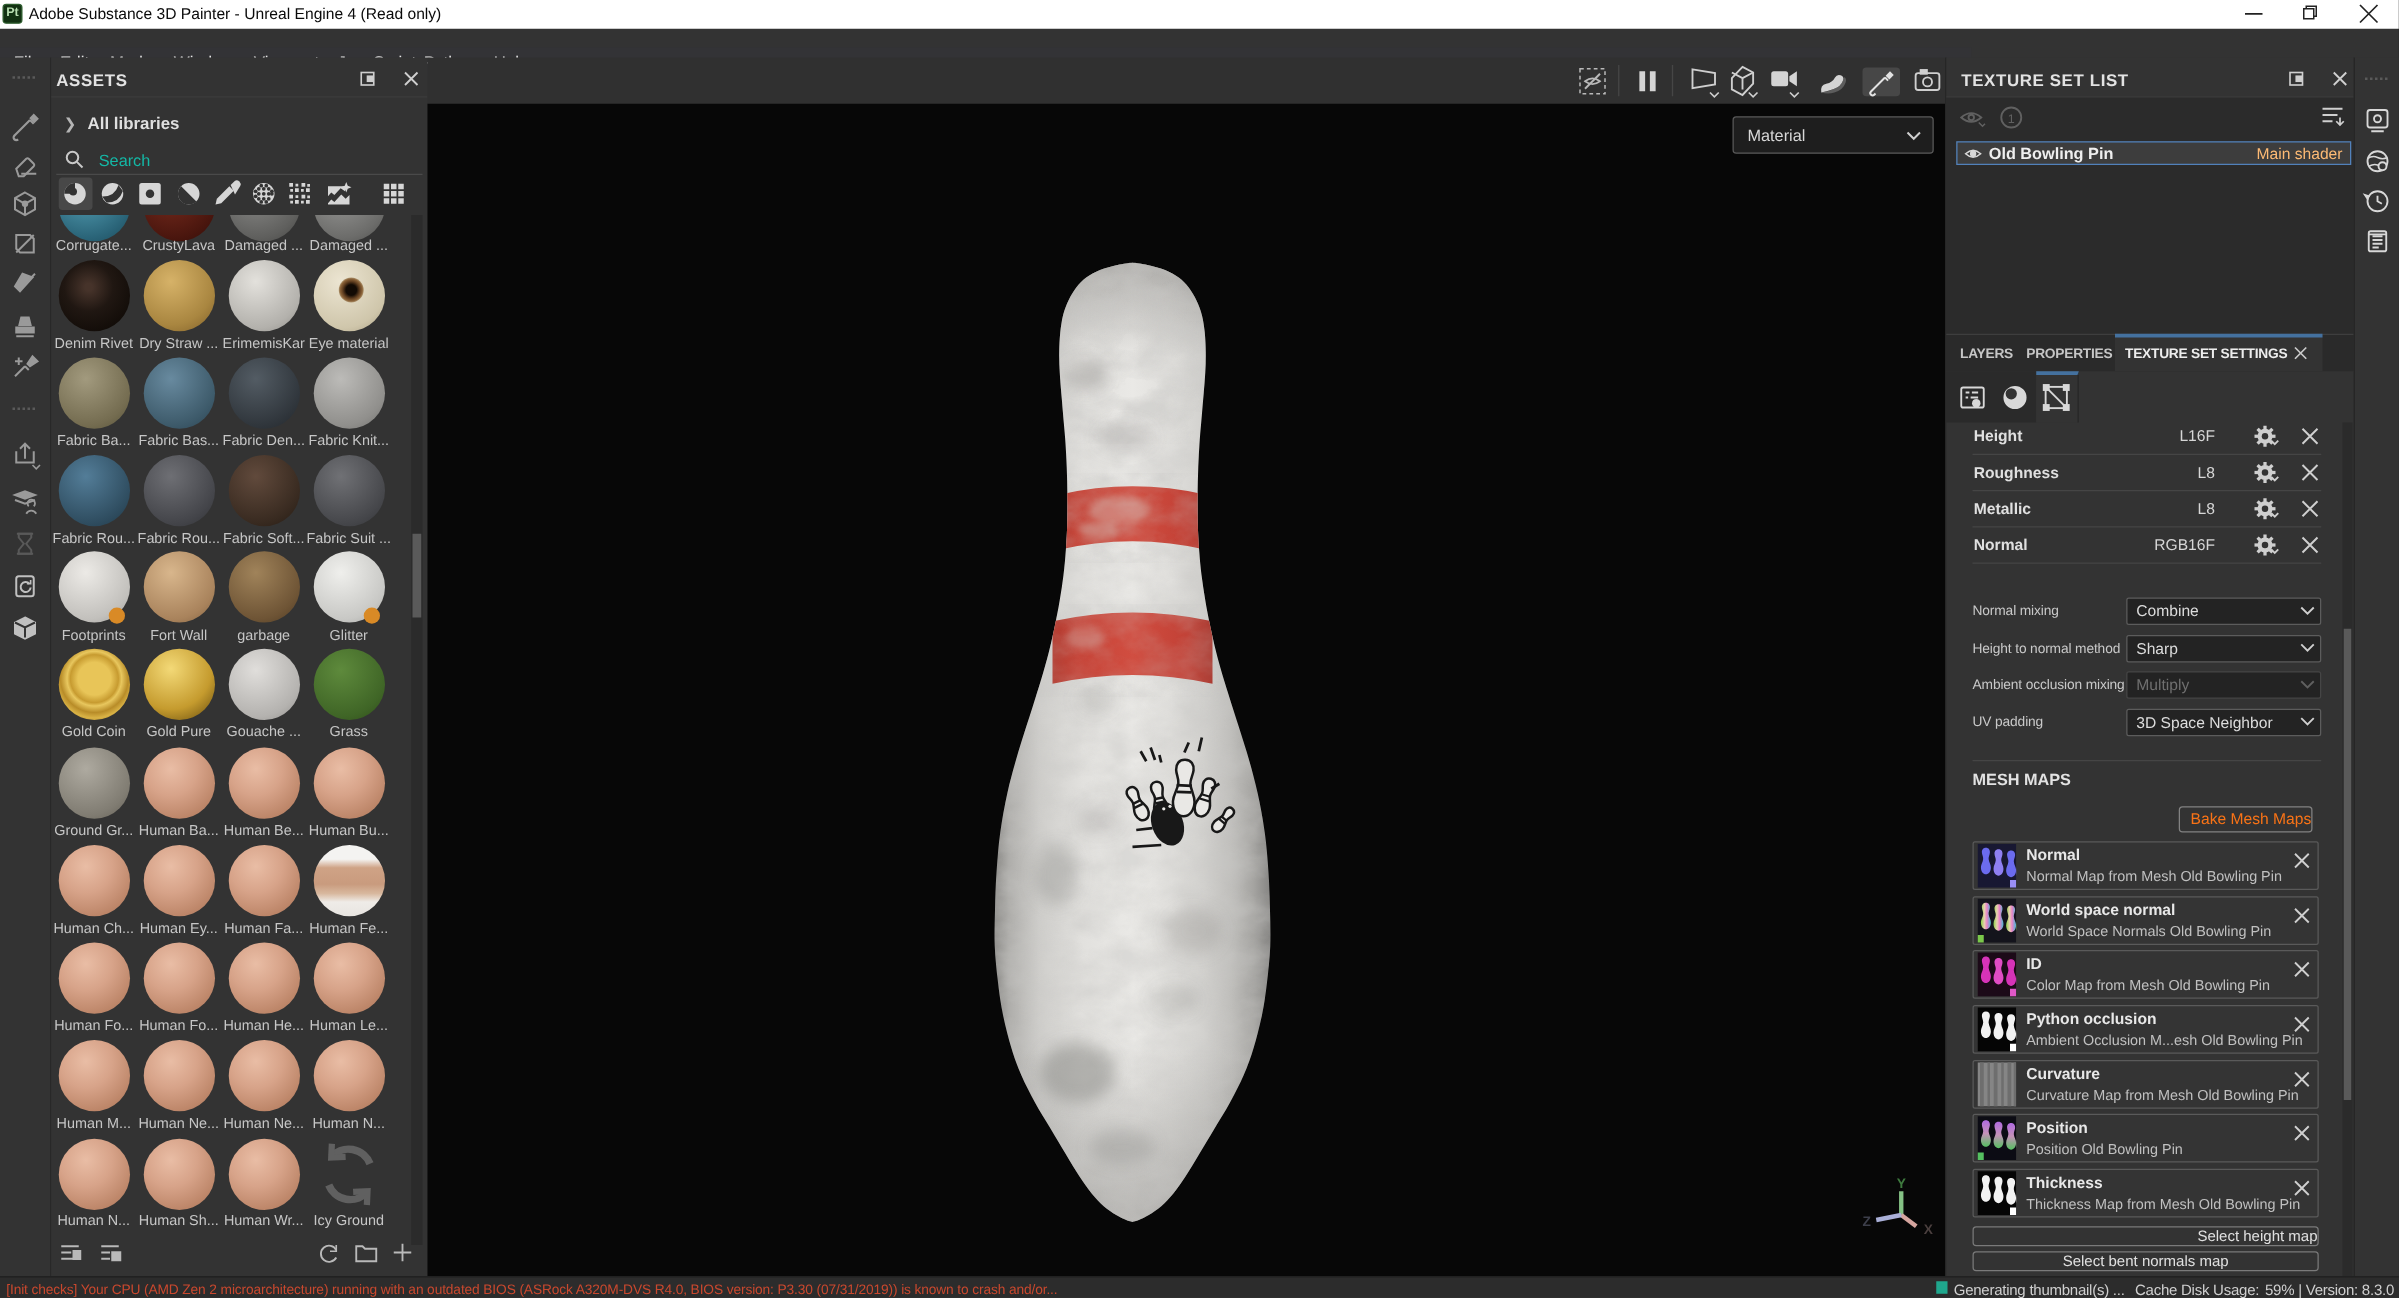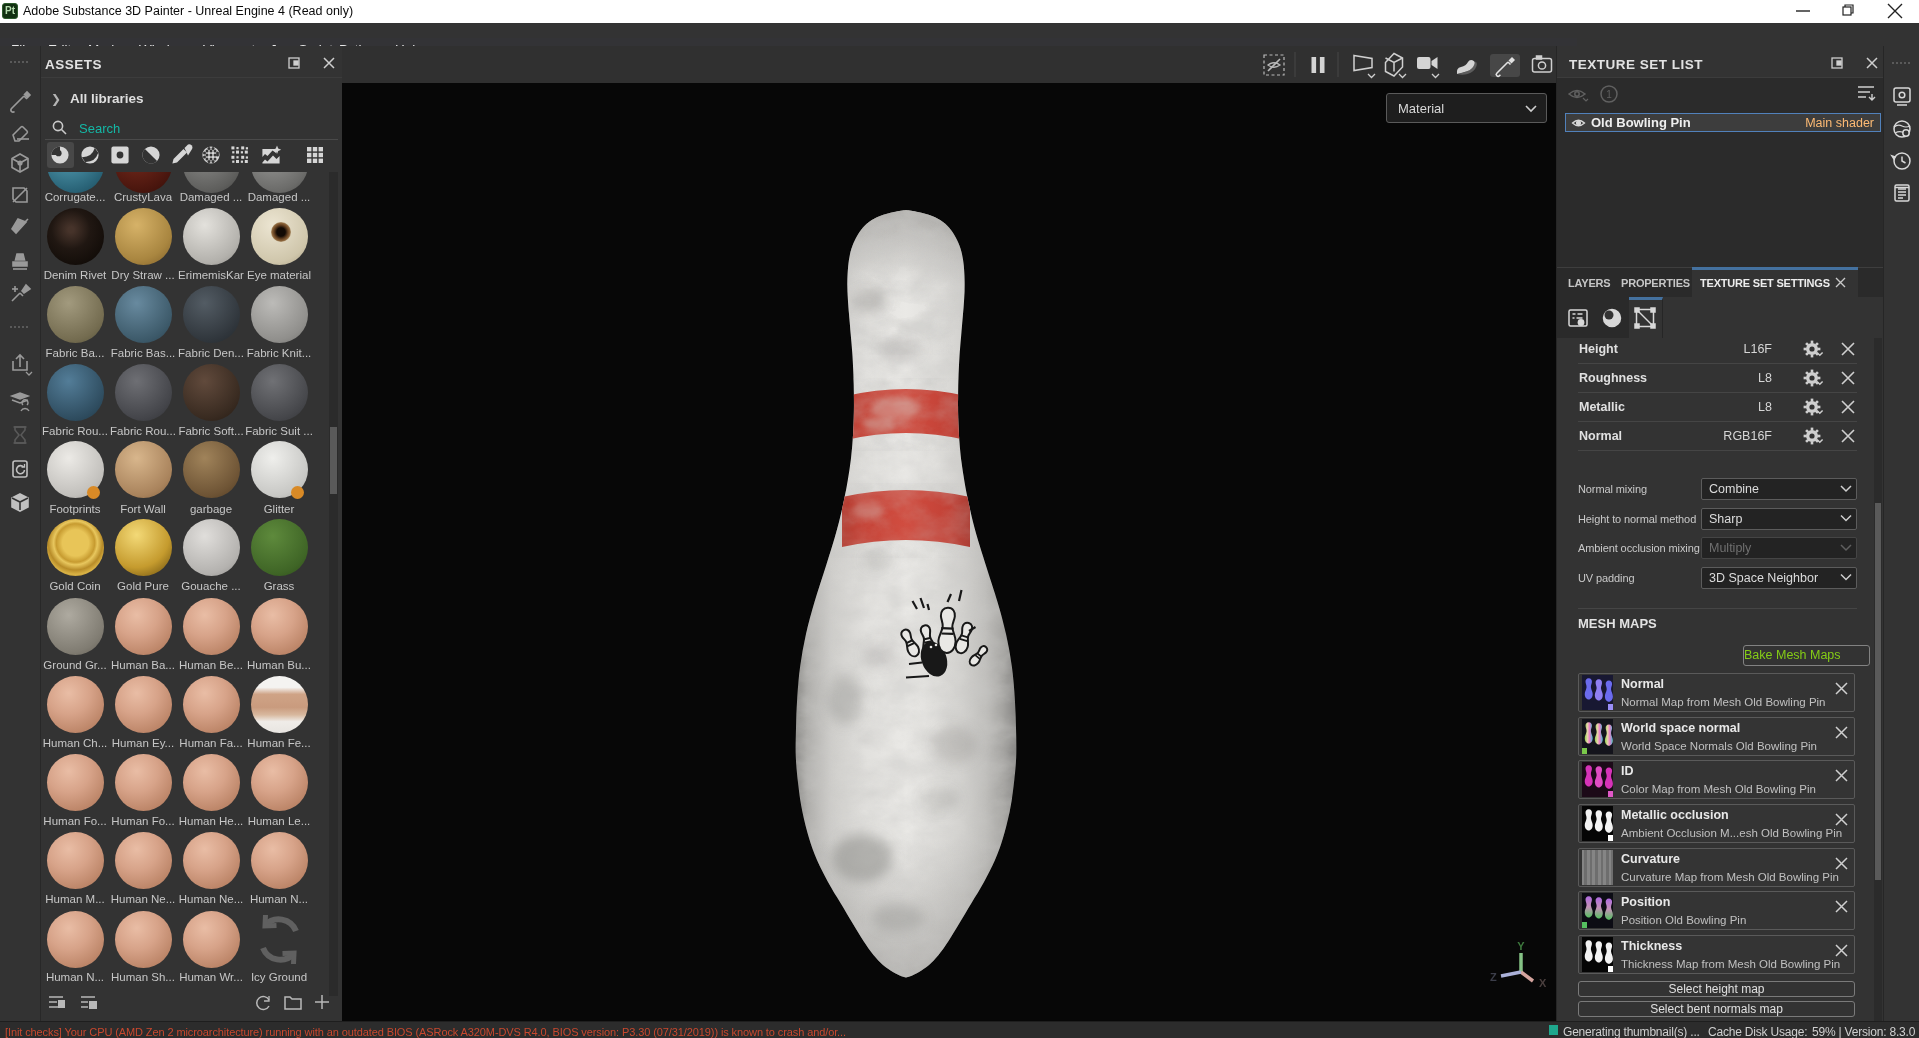--- a/index.html
+++ b/index.html
@@ -665,36 +665,36 @@
     <div class="ddrow-label" style="top:526px">UV padding</div>
     <div class="dd" style="top:520.5px">3D Space Neighbor</div>
     <svg class="ico" style="left:282px;top:432px" width="14" height="111" viewBox="0 0 14 111" fill="none" stroke="#cfcfcf" stroke-width="1.5">
       <path d="M2 8 l5 5 5 -5"></path>
         <path d="M2 37.5 l5 5 5 -5"></path>
         <path d="M2 67 l5 5 5 -5" stroke="#5f5f5f"></path>
         <path d="M2 96.5 l5 5 5 -5"></path>
     </svg>
     <div class="sep" style="left:21px;top:562px;width:279px"></div>
     <div class="txt" style="left:21px;top:570px;font-weight:bold;color:#e2e2e2;font-size:13px">MESH MAPS</div>
-    <div style="position:absolute;left:186px;top:599px;width:127px;height:21px;border:1px solid #828282;border-radius:3px;text-align:left;font-size:12.5px;color:#84cc16;line-height:19px">Bake Mesh Maps</div>
+    <div style="position:absolute;left:186px;top:599px;width:107px;height:21px;border:1px solid #828282;border-radius:3px;text-align:right;font-size:12.5px;color:#f97316;line-height:19px">Bake Mesh Maps</div>
 
     <div class="card" style="top:627px">
         <div class="cardtitle">Normal</div>
         <div class="cardsub">Normal Map from Mesh Old Bowling Pin</div>
       </div>
     <div class="card" style="top:671px">
         <div class="cardtitle">World space normal</div>
         <div class="cardsub">World Space Normals Old Bowling Pin</div>
       </div>
     <div class="card" style="top:714px">
         <div class="cardtitle">ID</div>
         <div class="cardsub">Color Map from Mesh Old Bowling Pin</div>
       </div>
     <div class="card" style="top:758px">
-        <div class="cardtitle">Metallic occlusion</div>
+        <div class="cardtitle">Python occlusion</div>
         <div class="cardsub">Ambient Occlusion M...esh Old Bowling Pin</div>
       </div>
     <div class="card" style="top:802px">
         <div class="cardtitle">Curvature</div>
         <div class="cardsub">Curvature Map from Mesh Old Bowling Pin</div>
       </div>
     <div class="card" style="top:845px">
         <div class="cardtitle">Position</div>
         <div class="cardsub">Position Old Bowling Pin</div>
       </div>
@@ -793,21 +793,21 @@
     <svg class="ico" style="left:278px;top:636px" width="14" height="290" viewBox="0 0 14 290" stroke="#cfcfcf" fill="none" stroke-width="1.5">
       <path d="M1 1 l11 11 M12 1 L1 12"></path>
         <path d="M1 45 l11 11 M12 45 L1 56"></path>
         <path d="M1 88 l11 11 M12 88 L1 99"></path>
       <path d="M1 132 l11 11 M12 132 L1 143"></path>
         <path d="M1 176 l11 11 M12 176 L1 187"></path>
         <path d="M1 219 l11 11 M12 219 L1 230"></path>
       <path d="M1 263 l11 11 M12 263 L1 274"></path>
     </svg>
 
-    <div style="position:absolute;left:21px;top:935px;width:277px;height:16px;border:1px solid #7a7a7a;border-radius:3px;text-align:center;font-size:12px;color:#e0e0e0;line-height:14px">Select height map</div>
+    <div style="position:absolute;left:21px;top:935px;width:277px;height:16px;border:1px solid #7a7a7a;border-radius:3px;text-align:right;font-size:12px;color:#e0e0e0;line-height:14px">Select height map</div>
     <div style="position:absolute;left:21px;top:955px;width:277px;height:16px;border:1px solid #7a7a7a;border-radius:3px;text-align:center;font-size:12px;color:#e0e0e0;line-height:14px">Select bent normals map</div>
 
     <div style="position:absolute;left:317px;top:292px;width:8px;height:683px;background:#2b2b2b"></div>
     <div style="position:absolute;left:318px;top:457px;width:6px;height:377px;background:#5a5a5a"></div>
   </div>
 
   <div id="rightstrip">
     <svg class="ico" style="left:0;top:0" width="35" height="975" viewBox="0 0 35 975" fill="none" stroke="#d8d8d8" stroke-width="1.5">
       <g stroke="#5a5a5a" stroke-width="2" stroke-dasharray="2 2">
           <line x1="8" y1="17" x2="28" y2="17"></line>

